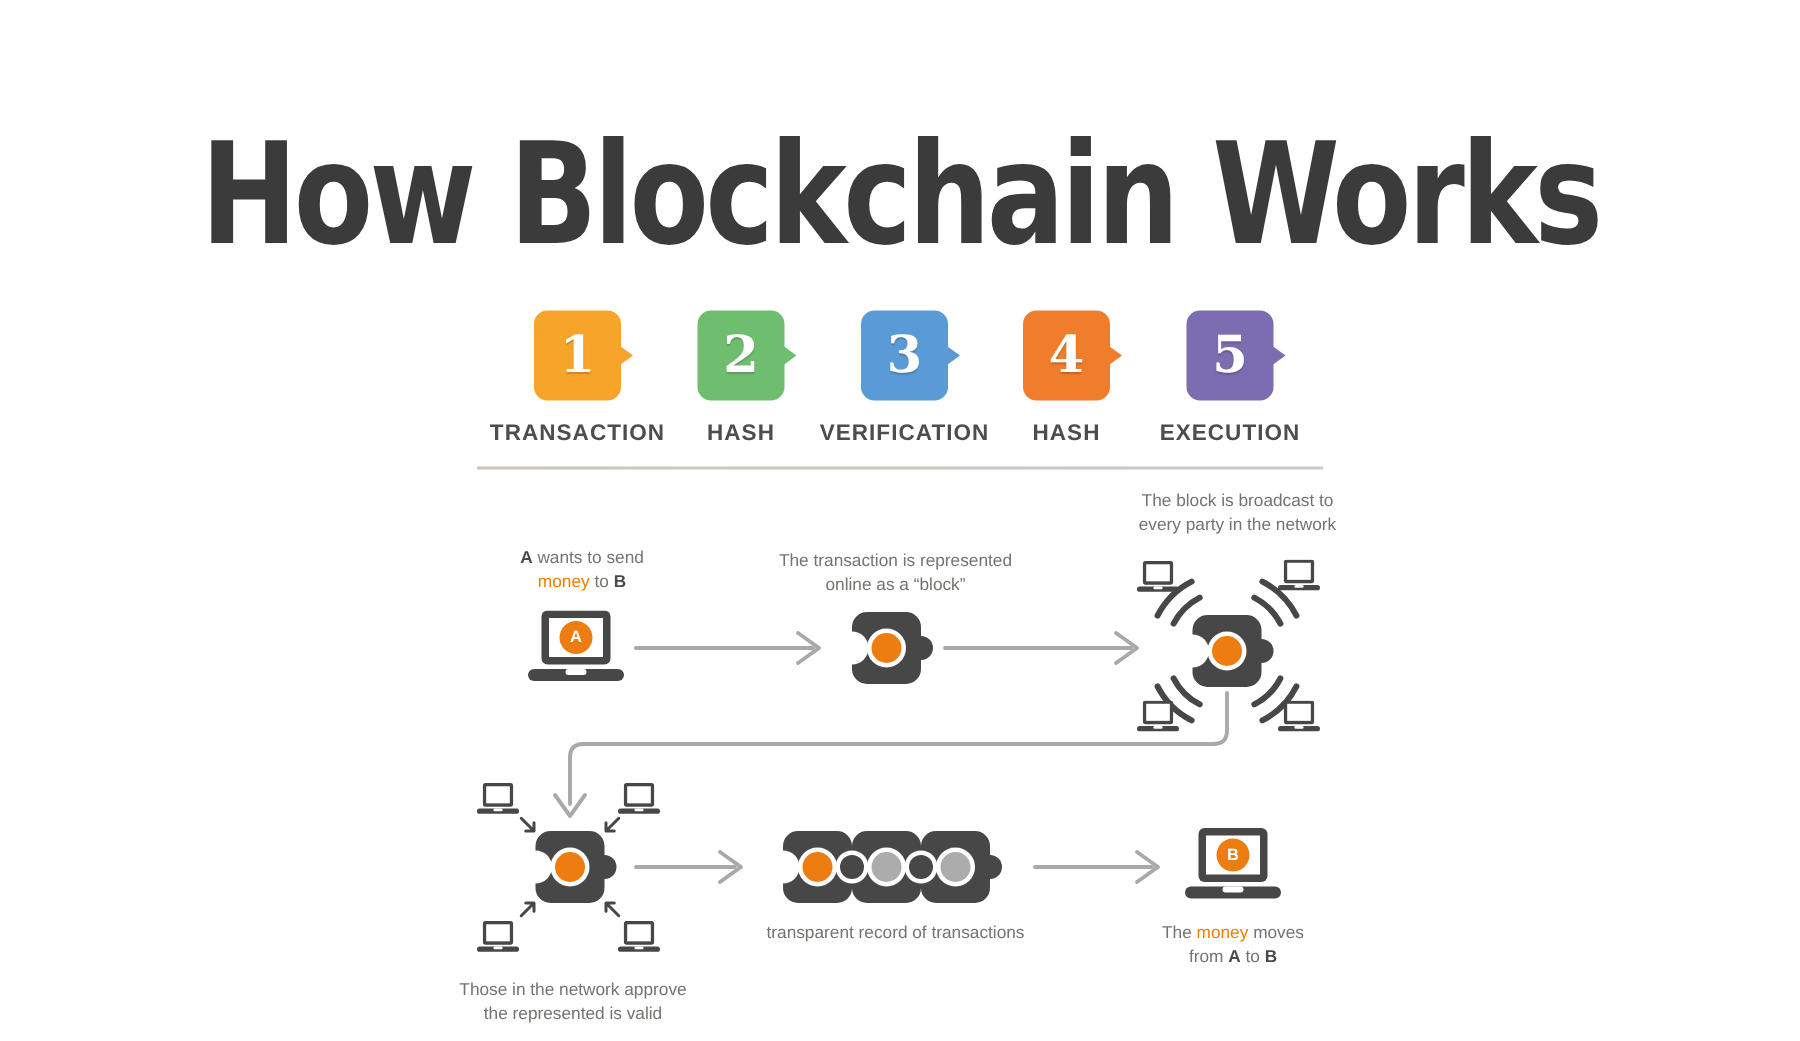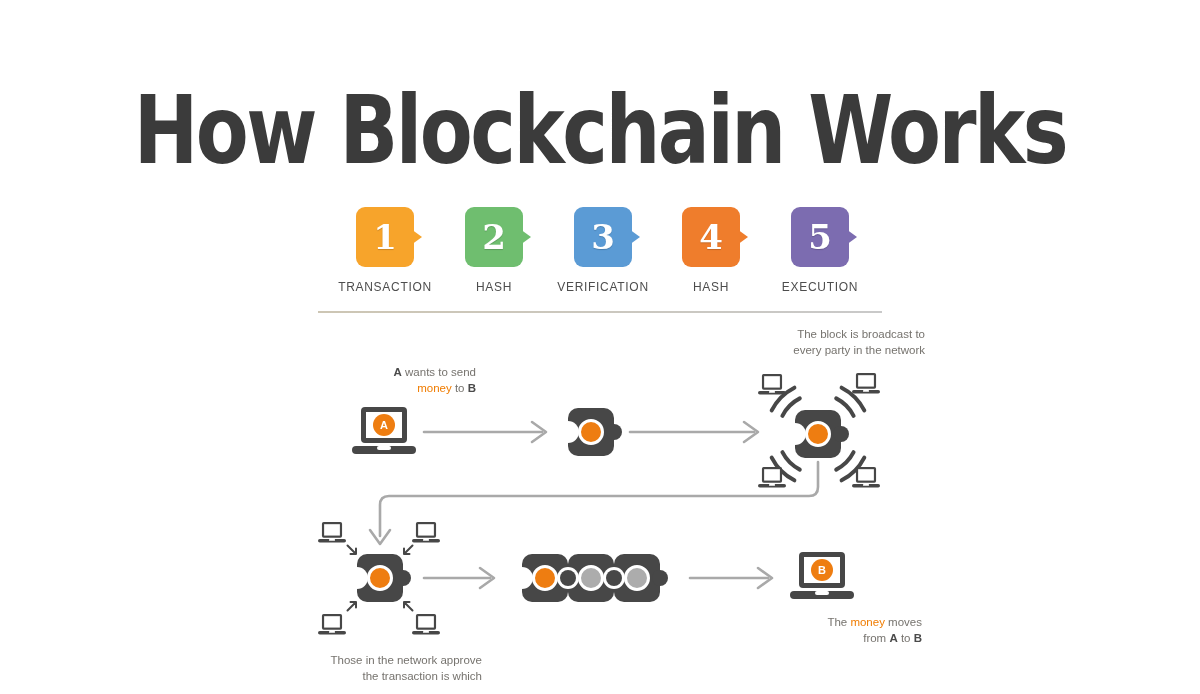--- a/index.html
+++ b/index.html
@@ -23,21 +23,21 @@
   }
   .badge-num{
     font-family:"DejaVu Serif",serif;font-weight:bold;font-size:34px;color:#fff;
     text-shadow:0 1px 1px rgba(0,0,0,.18);
   }
   .badge-tab{
     position:absolute;right:-8px;top:50%;transform:translateY(-50%);
     width:11px;height:16px;clip-path:polygon(0 0,100% 50%,0 100%);
   }
   .step-label{
-    margin-top:13px;font-size:12px;font-weight:normal;letter-spacing:.7px;
+    margin-top:13px;font-size:15px;font-weight:bold;letter-spacing:.7px;
     color:#4d4d4d;white-space:nowrap;
   }
   
   .divider{
     position:absolute;left:318px;top:287px;width:564px;height:2px;
     background:linear-gradient(90deg,#cdc6b4,#c9c9c9);
   }
   
   .connector-layer{position:absolute;left:0;top:0;pointer-events:none;}
   .connector-layer path{stroke:#a9a9a9;stroke-width:2.6;fill:none;
@@ -62,21 +62,21 @@
   
   .abs{position:absolute;}
   .avatar{
     position:absolute;width:22px;height:22px;border-radius:50%;background:#ee7d11;
     color:#fff;font-size:11px;font-weight:bold;text-align:center;line-height:22px;
     z-index:2;
   }
   
   .caption{
     position:absolute;font-size:11.5px;line-height:16px;color:#76736e;
-    text-align:right;
+    text-align:center;
   }
   .caption b{color:#4a4a4a;font-weight:bold;}
   .caption .orange{color:#f07c00;font-weight:normal;}
 </style>
 </head>
 <body>
 
 <svg width="0" height="0" style="position:absolute" aria-hidden="true">
   <defs>
     <symbol id="laptop" viewBox="0 0 64 48">
@@ -149,29 +149,33 @@
     <g>
       <path d="M424 554 H490"></path>
         <path d="M480 544 L494 554 L480 564"></path>
     </g>
     <g>
       <path d="M690 554 H768"></path>
         <path d="M758 544 L772 554 L758 564"></path>
     </g>
   </svg>
 
-  <div class="caption" style="left:276px;top:340px;width:200px">
+  <div class="caption" style="left:288px;top:340px;width:200px">
     <div><b>A</b><span> wants to send</span></div>
     <div><span class="orange">money</span><span> to </span><b>B</b></div>
   </div>
   <svg class="abs" style="left:352px;top:383px" width="64" height="48">
       <use href="#laptop"></use>
     </svg>
   <div class="avatar" style="left:373px;top:390px">A</div>
 
+  <div class="caption" style="left:472px;top:342px;width:250px">
+    <div>The transaction is represented</div>
+    <div>online as a “block”</div>
+  </div>
   <div class="block" style="left:568px;top:384px">
     <span class="dot orange"></span>
   </div>
 
   <div class="caption" style="left:725px;top:302px;width:200px">
     <div>The block is broadcast to</div>
     <div>every party in the network</div>
   </div>
   <svg class="abs" style="left:743px;top:335px" width="150" height="150" viewBox="0 0 150 150">
     <g stroke="#474747" stroke-width="4" fill="none" stroke-linecap="round">
@@ -223,33 +227,34 @@
       <use href="#inward-arrow"></use>
     </svg>
   <svg class="abs" style="left:400px;top:574px;transform:rotate(180deg)" width="16" height="16">
       <use href="#inward-arrow"></use>
     </svg>
   <div class="block" style="left:357px;top:530px">
     <span class="dot orange"></span>
   </div>
   <div class="caption" style="left:282px;top:628px;width:200px">
     <div>Those in the network approve</div>
-    <div>the transaction is which</div>
+    <div>the represented is valid</div>
   </div>
 
   <div class="block" style="left:522px;top:530px">
     <span class="dot orange"></span>
   </div>
   <div class="block" style="left:568px;top:530px">
     <span class="dot gray"></span>
   </div>
   <div class="block" style="left:614px;top:530px">
     <span class="dot gray"></span>
   </div>
   <div class="caption" style="left:472px;top:590px;width:250px">
+    <div>transparent record of transactions</div>
   </div>
 
   <svg class="abs" style="left:790px;top:528px" width="64" height="48">
       <use href="#laptop"></use>
     </svg>
   <div class="avatar" style="left:811px;top:535px">B</div>
   <div class="caption" style="left:722px;top:590px;width:200px">
     <div><span>The </span><span class="orange">money</span><span> moves</span></div>
     <div><span>from </span><b>A</b><span> to </span><b>B</b></div>
   </div>

